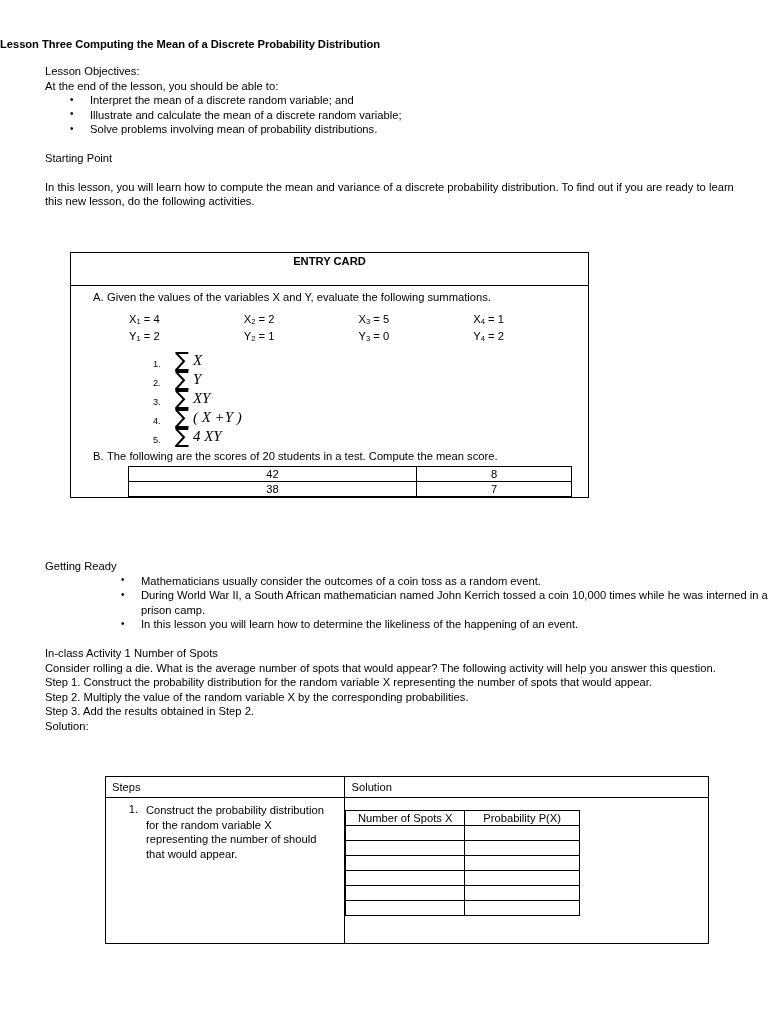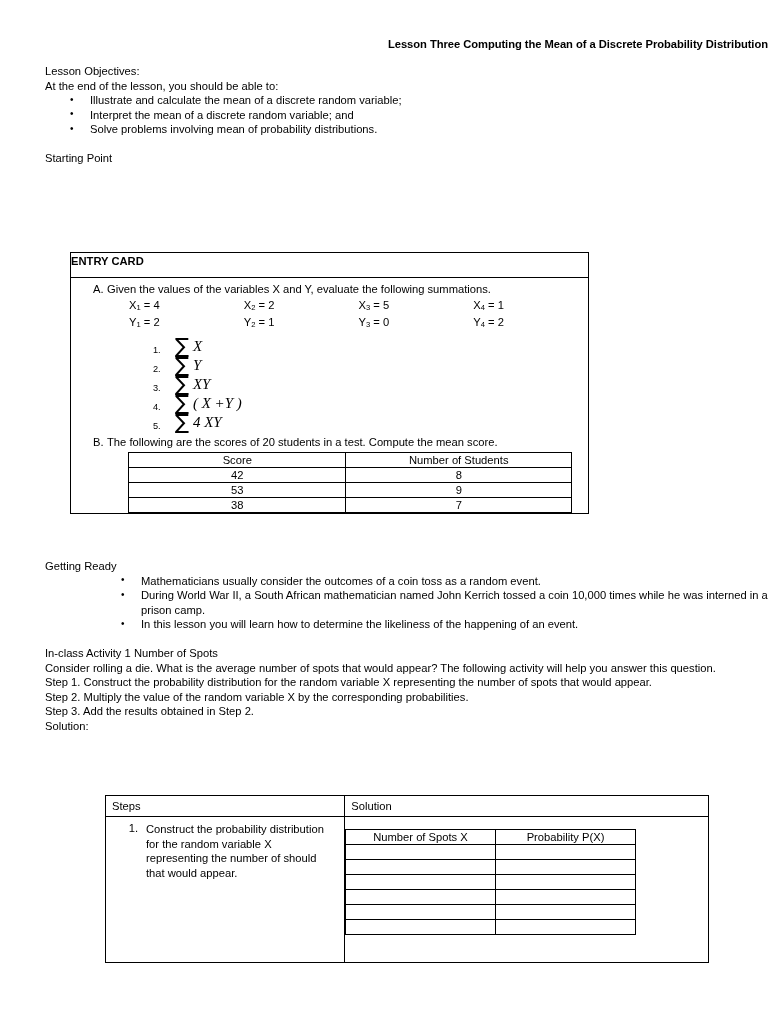--- a/index.html
+++ b/index.html
@@ -15,21 +15,21 @@
     overflow: hidden;
   }
   .page {
     position: relative;
     width: 768px; height: 1024px;
     padding: 0;
   }
 
   
   .doc-title {
-    text-align: right;
+    text-align: left;
     font-weight: bold;
     font-size: 11.2px;
     margin: 38px 0 0 0;
     letter-spacing: -0.05px;
   }
   .body-block { margin-left: 45px; margin-right: 30px; }
   .t { font-size: 11.2px; line-height: 14.6px; }
   .sec-head {
     font-weight: normal;
     font-size: 11.2px;
@@ -60,44 +60,44 @@
 
   
   .entry-card {
     position: absolute;
     left: 70px;
     top: 214px;
     width: 519px;
     border: 1.3px solid #000;
   }
   .entry-card-title {
-    text-align: left;
+    text-align: center;
     font-weight: bold;
     font-size: 11.2px;
     line-height: 15px;
     border-bottom: 1.3px solid #000;
-    padding: 1px 0 8px 0;
+    padding: 1px 0 16px 0;
   }
   .entry-body { padding: 4px 0 0 0; }
   .item-row {
     display: flex;
     font-size: 11.2px;
     line-height: 14.6px;
   }
   .item-letter {
     width: 36px;
     text-align: left;
     padding-left: 22px;
     flex: 0 0 auto;
   }
   .item-text { flex: 1 1 auto; }
 
   .xy-grid {
     margin-left: 58px;
-    margin-top: 1px;
+    margin-top: 7px;
     font-size: 11.2px;
     line-height: 14.6px;
   }
   .xy-line { display: flex; }
   .xy-cell { width: 120px; }
   .xy-cell sub { font-size: 7.6px; vertical-align: -1px; }
 
   
   .sum-list {
     margin: 4px 0 0 0;
@@ -148,21 +148,21 @@
     line-height: 13px;
     padding: 0;
   }
   table.scores .c1 { width: 218px; }
   table.scores .c2 { width: 226px; }
 
   
   .sol-table {
     position: absolute;
     left: 105px;
-    top: 757px;
+    top: 738px;
     width: 604px;
     border-collapse: collapse;
     font-size: 11.2px;
   }
   .sol-table > tbody > tr > td {
     border: 1.3px solid #000;
     vertical-align: top;
     padding: 2px 0 2px 6px;
   }
   .sol-head-cell { height: 20px; line-height: 16px; }
@@ -173,21 +173,21 @@
 
   .step-row {
     display: flex;
     padding-top: 3px;
   }
   .step-num { width: 34px; text-align: right; padding-right: 8px; flex: 0 0 auto; }
   .step-txt { flex: 1 1 auto; line-height: 14.6px; padding-right: 10px; }
 
   table.spots {
     border-collapse: collapse;
-    width: 291px;
+    width: 235px;
     margin: 12px 16px 0 0;
     font-size: 11.2px;
   }
   table.spots td {
     border: 1px solid #000;
     text-align: center;
     height: 15px;
     line-height: 13px;
     padding: 0;
   }
@@ -200,29 +200,30 @@
 <div class="page">
 
   <div class="doc-title">Lesson Three Computing the Mean of a Discrete Probability Distribution</div>
 
   <div class="body-block">
     <div class="spacer-14"></div>
 
     <div class="sec-head">Lesson Objectives:</div>
     <div class="t">At the end of the lesson, you should be able to:</div>
     <ul class="bullets">
+      <li>Interpret the mean of a discrete random variable; and</li>
       <li>Illustrate and calculate the mean of a discrete random variable;</li>
-      <li>Interpret the mean of a discrete random variable; and</li>
       <li>Solve problems involving mean of probability distributions.</li>
     </ul>
 
     <div class="spacer-14"></div>
 
     <div class="sec-head">Starting Point</div>
     <div class="spacer-14"></div>
+    <div class="t">In this lesson, you will learn how to compute the mean and variance of a discrete probability distribution. To find out if you are ready to learn this new lesson, do the following activities.</div>
   </div>
 
   <div class="entry-card">
     <div class="entry-card-title">ENTRY CARD</div>
     <div class="entry-body">
 
       <div class="item-row">
         <div class="item-letter">A.</div>
         <div class="item-text">Given the values of the variables X and Y, evaluate the following summations.</div>
       </div>
@@ -267,30 +268,22 @@
 
       <div class="item-row" style="margin-top:3px;">
         <div class="item-letter">B.</div>
         <div class="item-text">The following are the scores of 20 students in a test. Compute the mean score.</div>
       </div>
 
       <div class="scores-wrap">
         <table class="scores">
           <tbody>
             <tr>
-              <th class="c1">Score</th>
-              <th class="c2">Number of Students</th>
-            </tr>
-            <tr>
               <td>42</td>
               <td>8</td>
-            </tr>
-            <tr>
-              <td>53</td>
-              <td>9</td>
             </tr>
             <tr>
               <td>38</td>
               <td>7</td>
             </tr>
           </tbody>
         </table>
       </div>
 
     </div>

